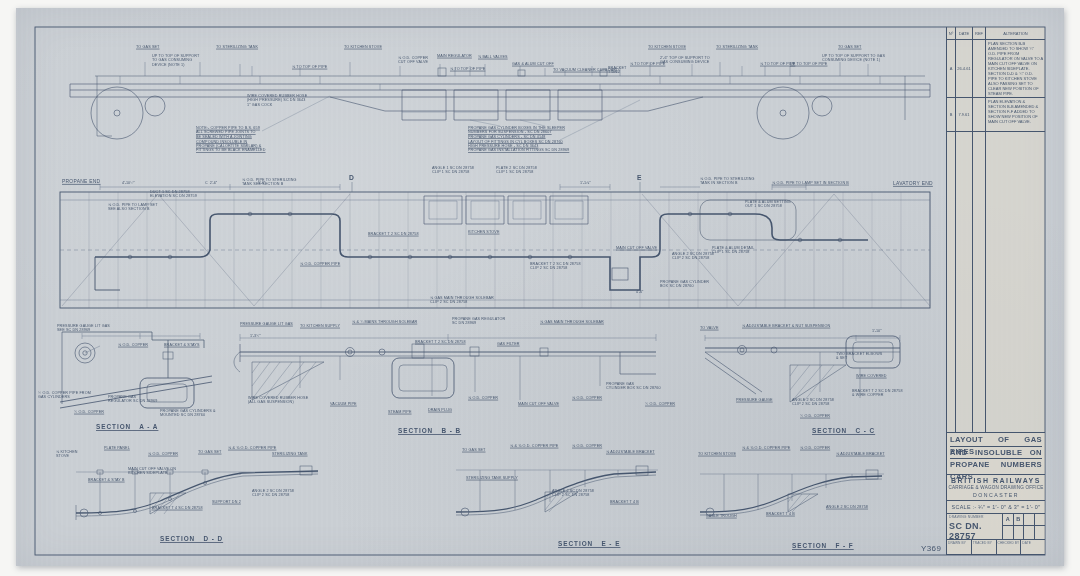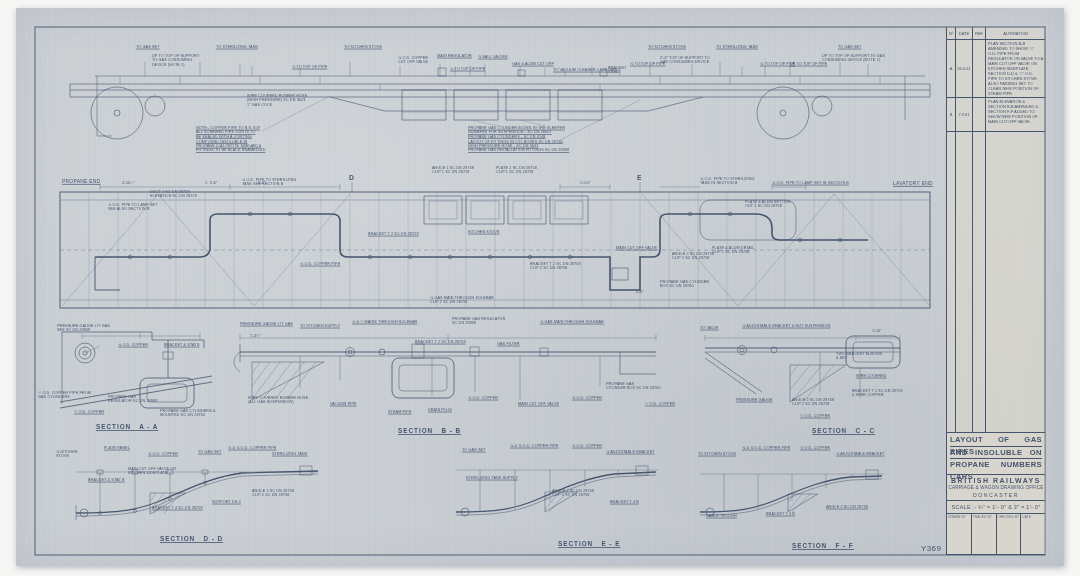--- a/index.html
+++ b/index.html
@@ -441,20 +441,36 @@
       <span class="tb-title-line">LAYOUT OF GAS PIPES</span>
       <span class="tb-title-line">AND INSOLUBLE ON</span>
       <span class="tb-title-line">PROPANE NUMBERS CARS</span>
     </div>
     <div class="tb-org">
       <div class="tb-org-1">BRITISH RAILWAYS</div>
       <div class="tb-org-2">CARRIAGE &amp; WAGON DRAWING OFFICE</div>
       <div class="tb-org-3">DONCASTER</div>
     </div>
     <div class="tb-scale">SCALE :- ¼″ = 1′- 0″  &amp;  3″ = 1′- 0″</div>
+    <div class="tb-number">
+      <div class="tb-num-left">
+        <div class="tb-num-label">DRAWING NUMBER</div>
+        <div class="tb-num-value">SC DN. 28757</div>
+      </div>
+      <div class="tb-rev-grid">
+        <span class="tb-rev-cell">A</span>
+        <span class="tb-rev-cell">B</span>
+        <span class="tb-rev-cell"></span>
+        <span class="tb-rev-cell"></span>
+        <span class="tb-rev-cell"></span>
+        <span class="tb-rev-cell"></span>
+        <span class="tb-rev-cell"></span>
+        <span class="tb-rev-cell"></span>
+      </div>
+    </div>
     <div class="tb-footer">
       <span class="tb-f">DRAWN BY</span>
       <span class="tb-f">TRACED BY</span>
       <span class="tb-f">CHECKED BY</span>
       <span class="tb-f">DATE</span>
     </div>
   </div>
 </div>
 
 </body></html>

